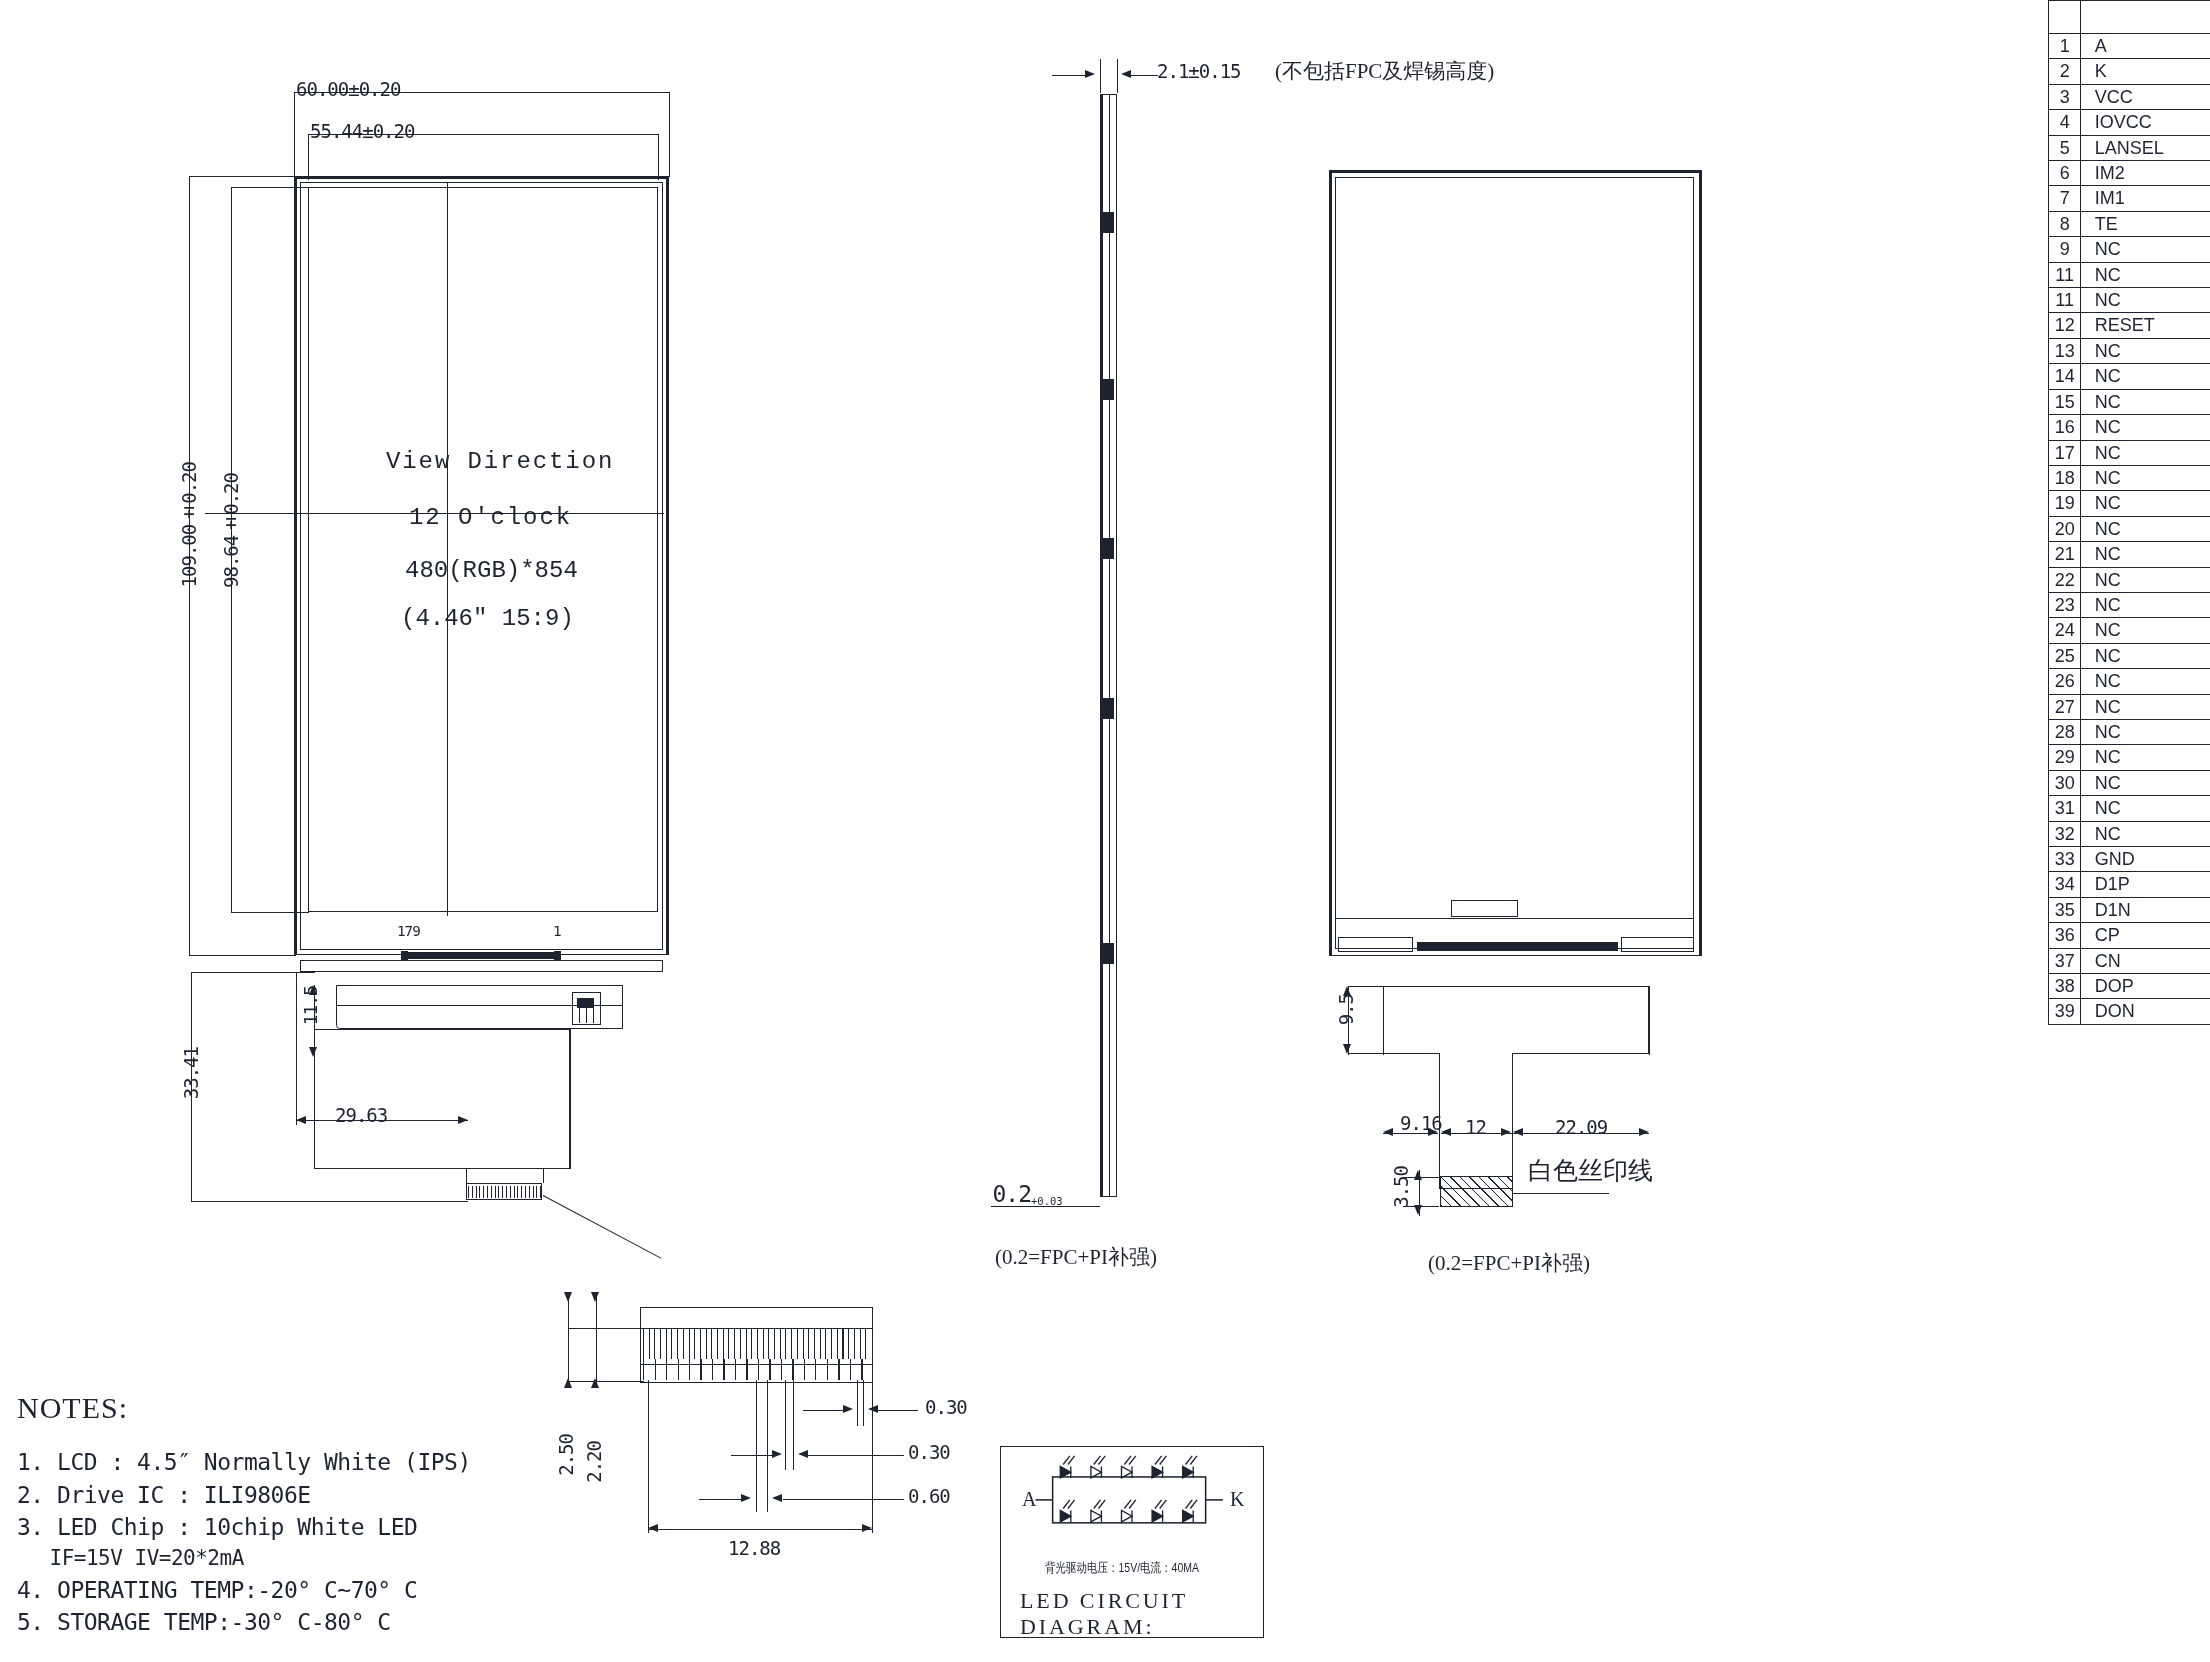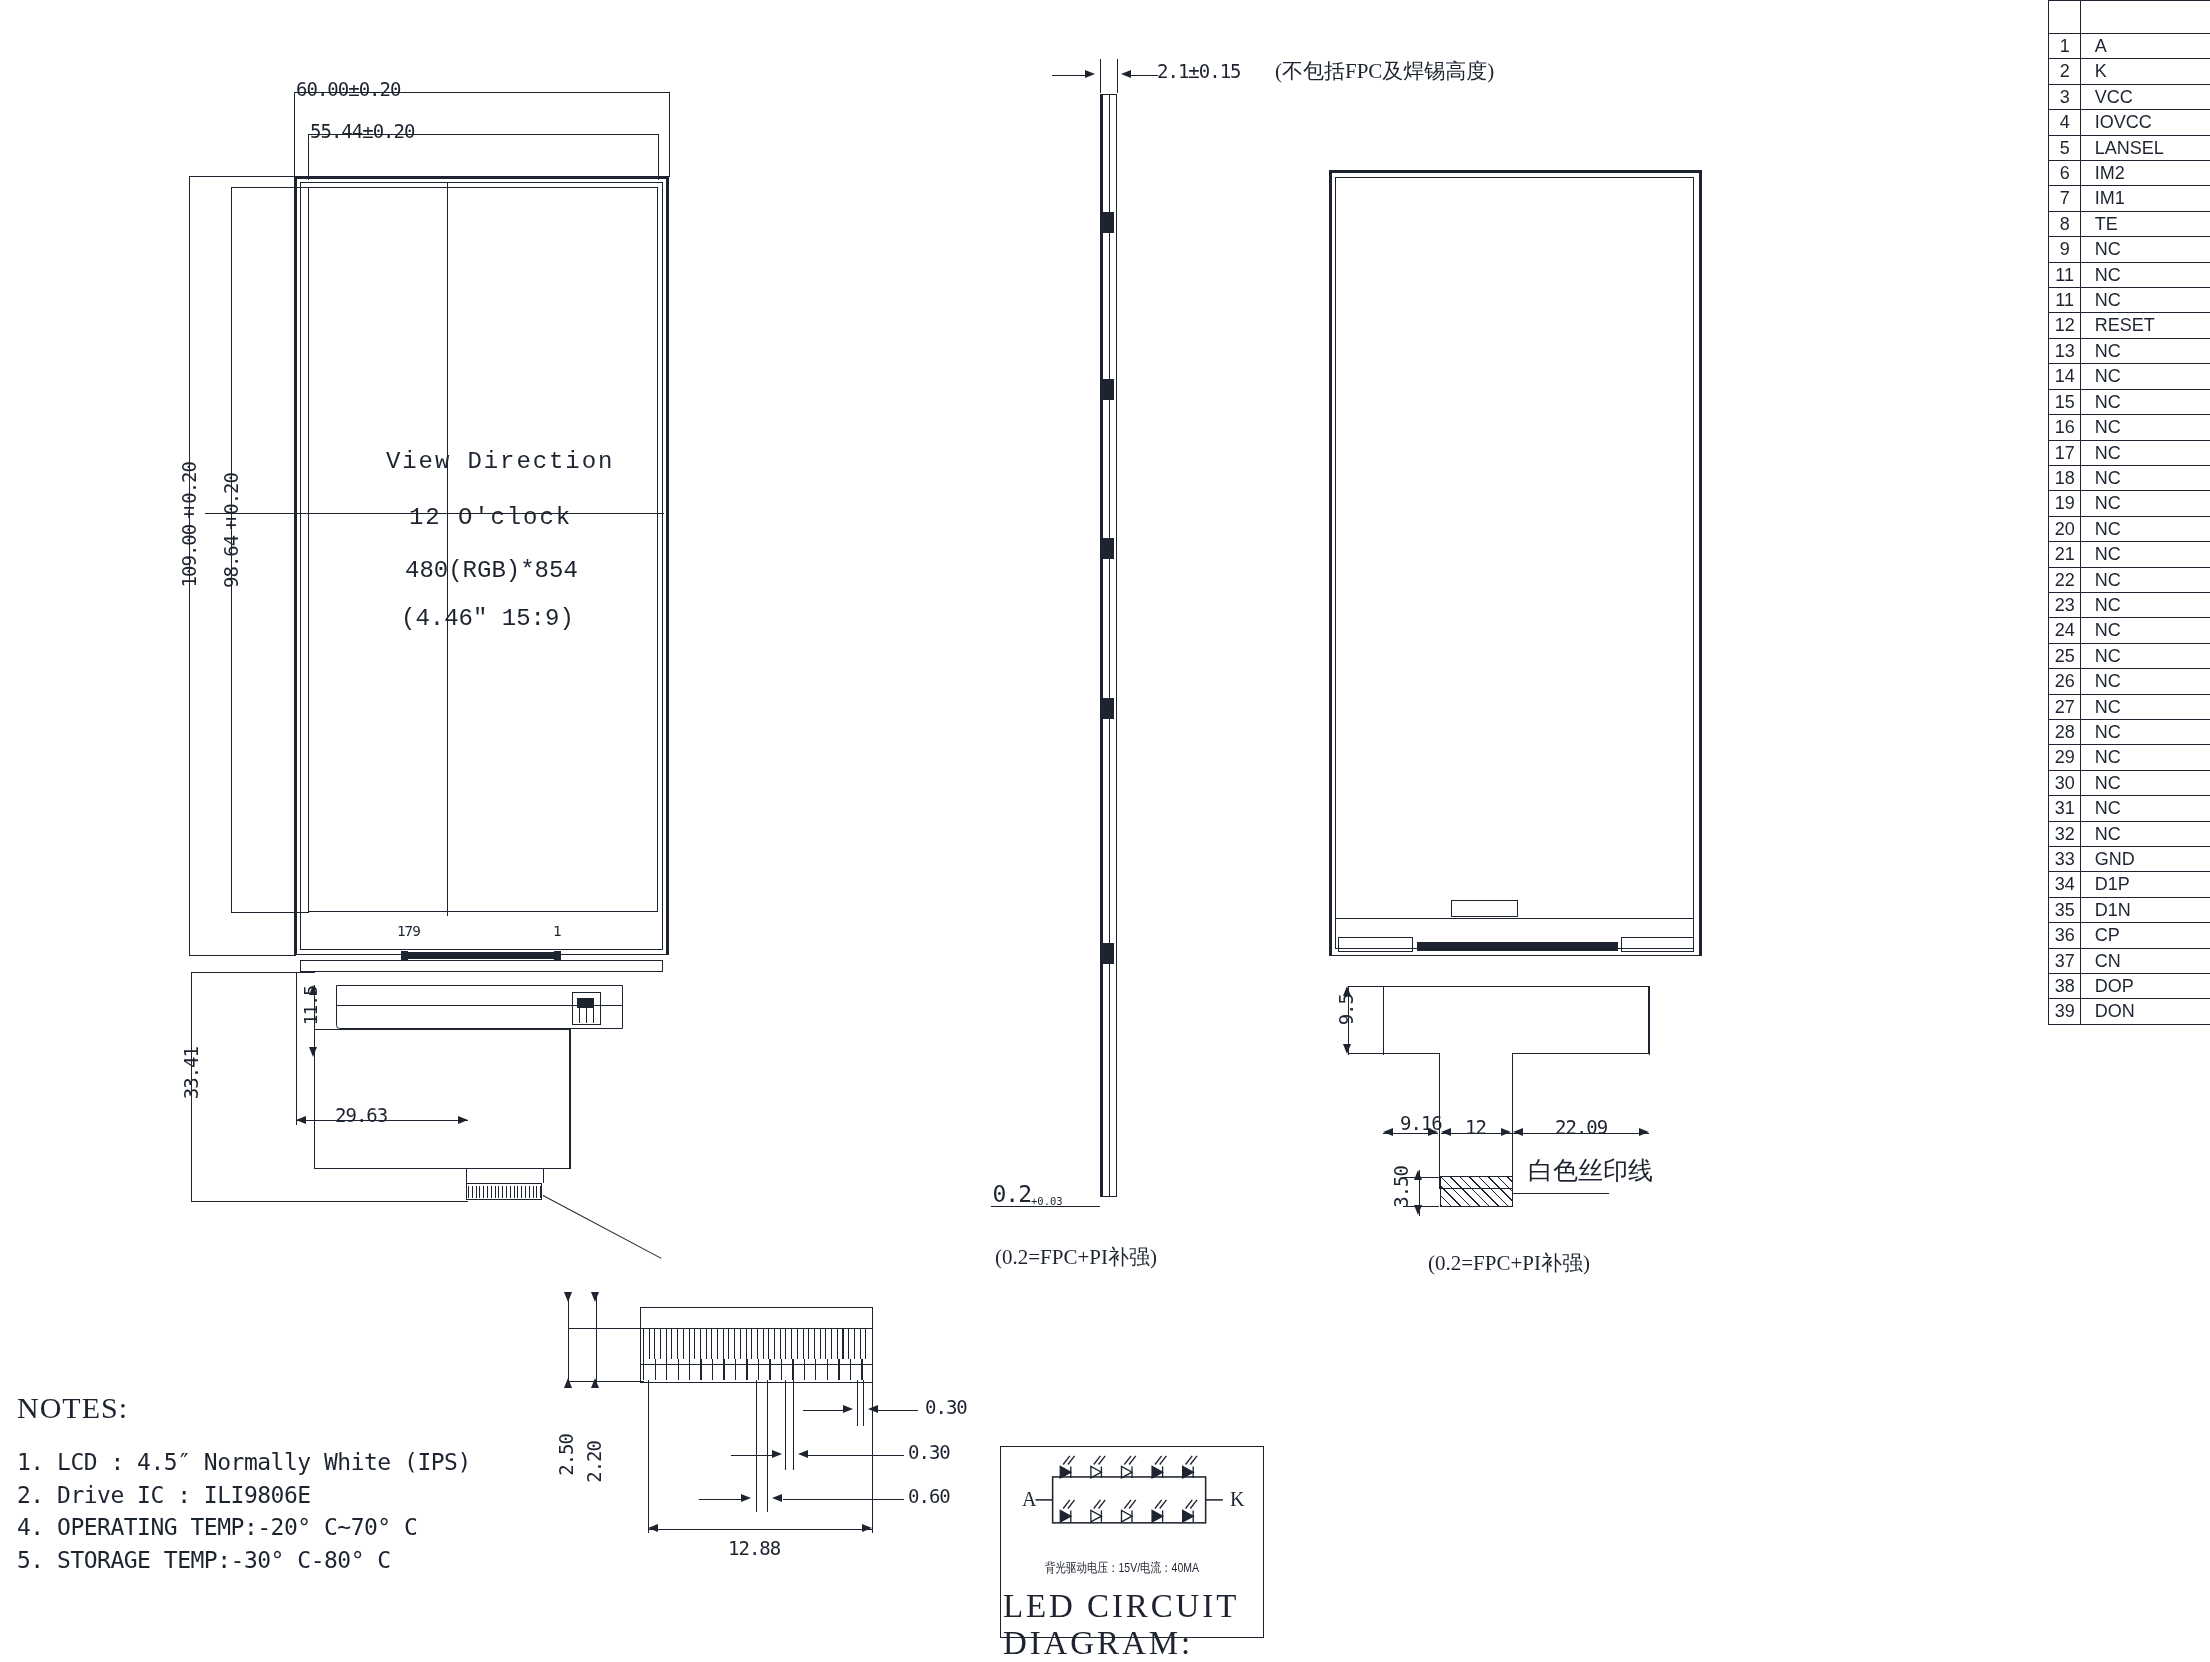--- a/index.html
+++ b/index.html
@@ -31,21 +31,21 @@
   #pin-table td.nam{width:126px;text-align:left;padding-left:13.4px;}
   #pin-table tr.hdr td{height:32px;}
   
   #notes{position:absolute;left:17px;top:1391px;}
   #notes .title{font-size:30px;font-family:"Liberation Serif",serif;letter-spacing:1px;}
   #notes ol{list-style:none;margin:0;padding:0;margin-top:21px;}
   #notes li{font-size:23px;font-family:"DejaVu Sans Mono",monospace;line-height:1.42;letter-spacing:-0.5px;}
   #notes li .sub{display:block;padding-left:32.5px;font-size:21px;}
   
   #led-circuit{position:absolute;left:1000px;top:1446px;width:262px;height:190px;border:1px solid #1d2430;background:#fff;}
-  .led-title{position:absolute;left:2px;top:141px;font-size:33px;letter-spacing:2.9px;font-family:"Liberation Serif",serif;}
+  .led-title{position:absolute;left:19px;top:141px;font-size:22px;letter-spacing:2.9px;font-family:"Liberation Serif",serif;}
   .led-note{position:absolute;left:44px;top:114px;font-size:10.5px;font-family:"Liberation Sans",sans-serif;transform:scaleY(1.25);}
   
   .dim{font-family:"DejaVu Sans Mono",monospace;font-size:19px;letter-spacing:-1px;}
   .dimS{font-family:"DejaVu Sans Mono",monospace;font-size:16.3px;letter-spacing:-1px;}
   .cjk{font-family:"Liberation Serif",serif;}
   .arrow-r,.arrow-l{position:absolute;width:0;height:0;border-top:4.8px solid transparent;border-bottom:4.8px solid transparent;}
   .arrow-r{border-left:10.5px solid #1d2430;}
   .arrow-l{border-right:10.5px solid #1d2430;}
   .arrow-d,.arrow-u{position:absolute;width:0;height:0;border-left:4.8px solid transparent;border-right:4.8px solid transparent;}
   .arrow-d{border-top:10.5px solid #1d2430;}
@@ -283,20 +283,24 @@
 <div id="notes">
   <div class="title">NOTES:</div>
   <ol>
     <li>
       <span>1. LCD : 4.5″ Normally White (IPS)</span>
     </li>
     <li>
       <span>2. Drive IC : ILI9806E</span>
     </li>
     <li>
+      <span>3. LED Chip : 10chip White LED</span>
+      <span class="sub">IF=15V    IV=20*2mA</span>
+    </li>
+    <li>
       <span>4. OPERATING TEMP:-20° C~70° C</span>
     </li>
     <li>
       <span>5. STORAGE TEMP:-30° C-80° C</span>
     </li>
   </ol>
 </div>
 
 <div id="led-circuit">
   <svg width="262" height="115" viewBox="0 0 274 120" style="position:absolute;left:0;top:3.8px;">

